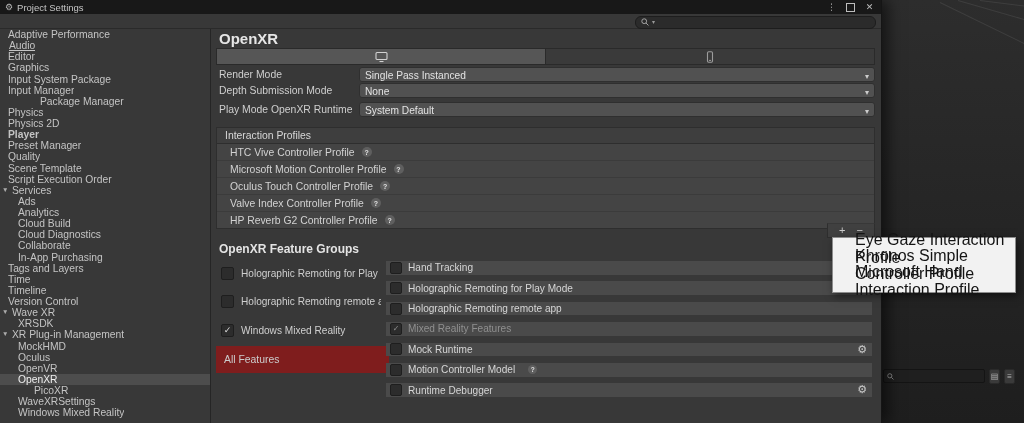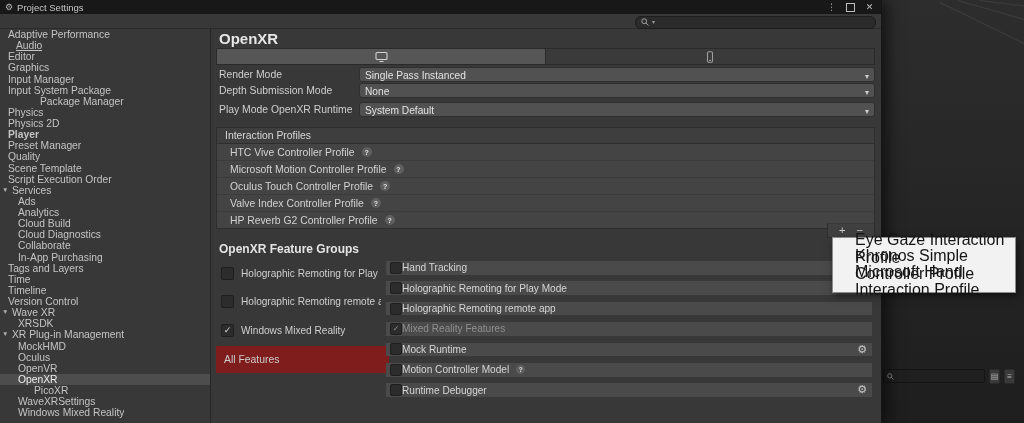--- a/index.html
+++ b/index.html
@@ -61,21 +61,21 @@
   .fg-title{position:absolute;left:8px;top:213px;font-size:12px;font-weight:bold;color:#e4e4e4;}
   .fg-left{position:absolute;left:5px;top:230px;width:165px;}
   .fg-group{display:flex;align-items:center;height:28.5px;gap:7px;padding-left:5px;font-size:10.1px;color:#cfcfcf;white-space:nowrap;overflow:hidden;}
   .fg-all{position:absolute;left:5px;top:317px;width:165px;height:27px;background:#7f1d1d;display:flex;align-items:center;padding-left:8px;font-size:10.4px;color:#cccccc;}
 
   .cb{width:11px;height:11px;flex:none;background:#2c2c2c;border:1px solid #1e1e1e;border-radius:2px;display:inline-flex;align-items:center;justify-content:center;font-size:9px;color:#dedede;line-height:1;}
   .cb.small{width:10px;height:10px;font-size:8px;}
   .feat.disabled .cb{color:#8f8f8f;}
 
   .fg-right{position:absolute;left:175px;right:9px;top:232px;height:160px;}
-  .feat{position:absolute;left:0;right:0;height:13.5px;background:#4a4a4a;display:flex;align-items:center;padding-left:4px;font-size:10.1px;color:#d6d6d6;white-space:nowrap;}
+  .feat{position:absolute;left:0;right:0;height:13.5px;background:#4a4a4a;display:flex;align-items:center;gap:6px;padding-left:4px;font-size:10.1px;color:#d6d6d6;white-space:nowrap;}
   .feat.disabled{color:#8f8f8f;}
   .gear{position:absolute;right:5px;top:0px;font-size:11px;color:#c9c9c9;line-height:13.5px;}
 
   
   .ctx{position:absolute;left:832px;top:237px;width:182px;background:#f2f2f2;border:1px solid #8d8d8d;box-shadow:2px 3px 8px rgba(0,0,0,.5);padding:3px 0;z-index:50;}
   .ctx-item{height:16px;display:flex;align-items:center;padding-left:22px;font-size:16px;color:#141414;cursor:default;}
 
   svg{display:block;}
 </style>
 </head>
@@ -121,33 +121,33 @@
         <input value="" style="">
       </div>
     </div>
 
     <div class="wbody">
       <div class="sidebar" id="sidebar">
           <div class="sb-row">
             <span class="sb-label" style="margin-left: 8px;">Adaptive Performance</span>
           </div>
           <div class="sb-row">
-            <span class="sb-label" style="margin-left: 16px; text-decoration: underline;">Audio</span>
+            <span class="sb-label" style="margin-left: 9px; text-decoration: underline;">Audio</span>
           </div>
           <div class="sb-row">
             <span class="sb-label" style="margin-left: 8px;">Editor</span>
           </div>
           <div class="sb-row">
             <span class="sb-label" style="margin-left: 8px;">Graphics</span>
           </div>
           <div class="sb-row">
+            <span class="sb-label" style="margin-left: 8px;">Input System Package</span>
+          </div>
+          <div class="sb-row">
             <span class="sb-label" style="margin-left: 8px;">Input Manager</span>
-          </div>
-          <div class="sb-row">
-            <span class="sb-label" style="margin-left: 8px;">Input System Package</span>
           </div>
           <div class="sb-row">
             <span class="sb-label" style="margin-left: 8px; padding-left: 32px;">Package Manager</span>
           </div>
           <div class="sb-row">
             <span class="sb-label" style="margin-left: 8px;">Physics</span>
           </div>
           <div class="sb-row">
             <span class="sb-label" style="margin-left: 8px;">Physics 2D</span>
           </div>

